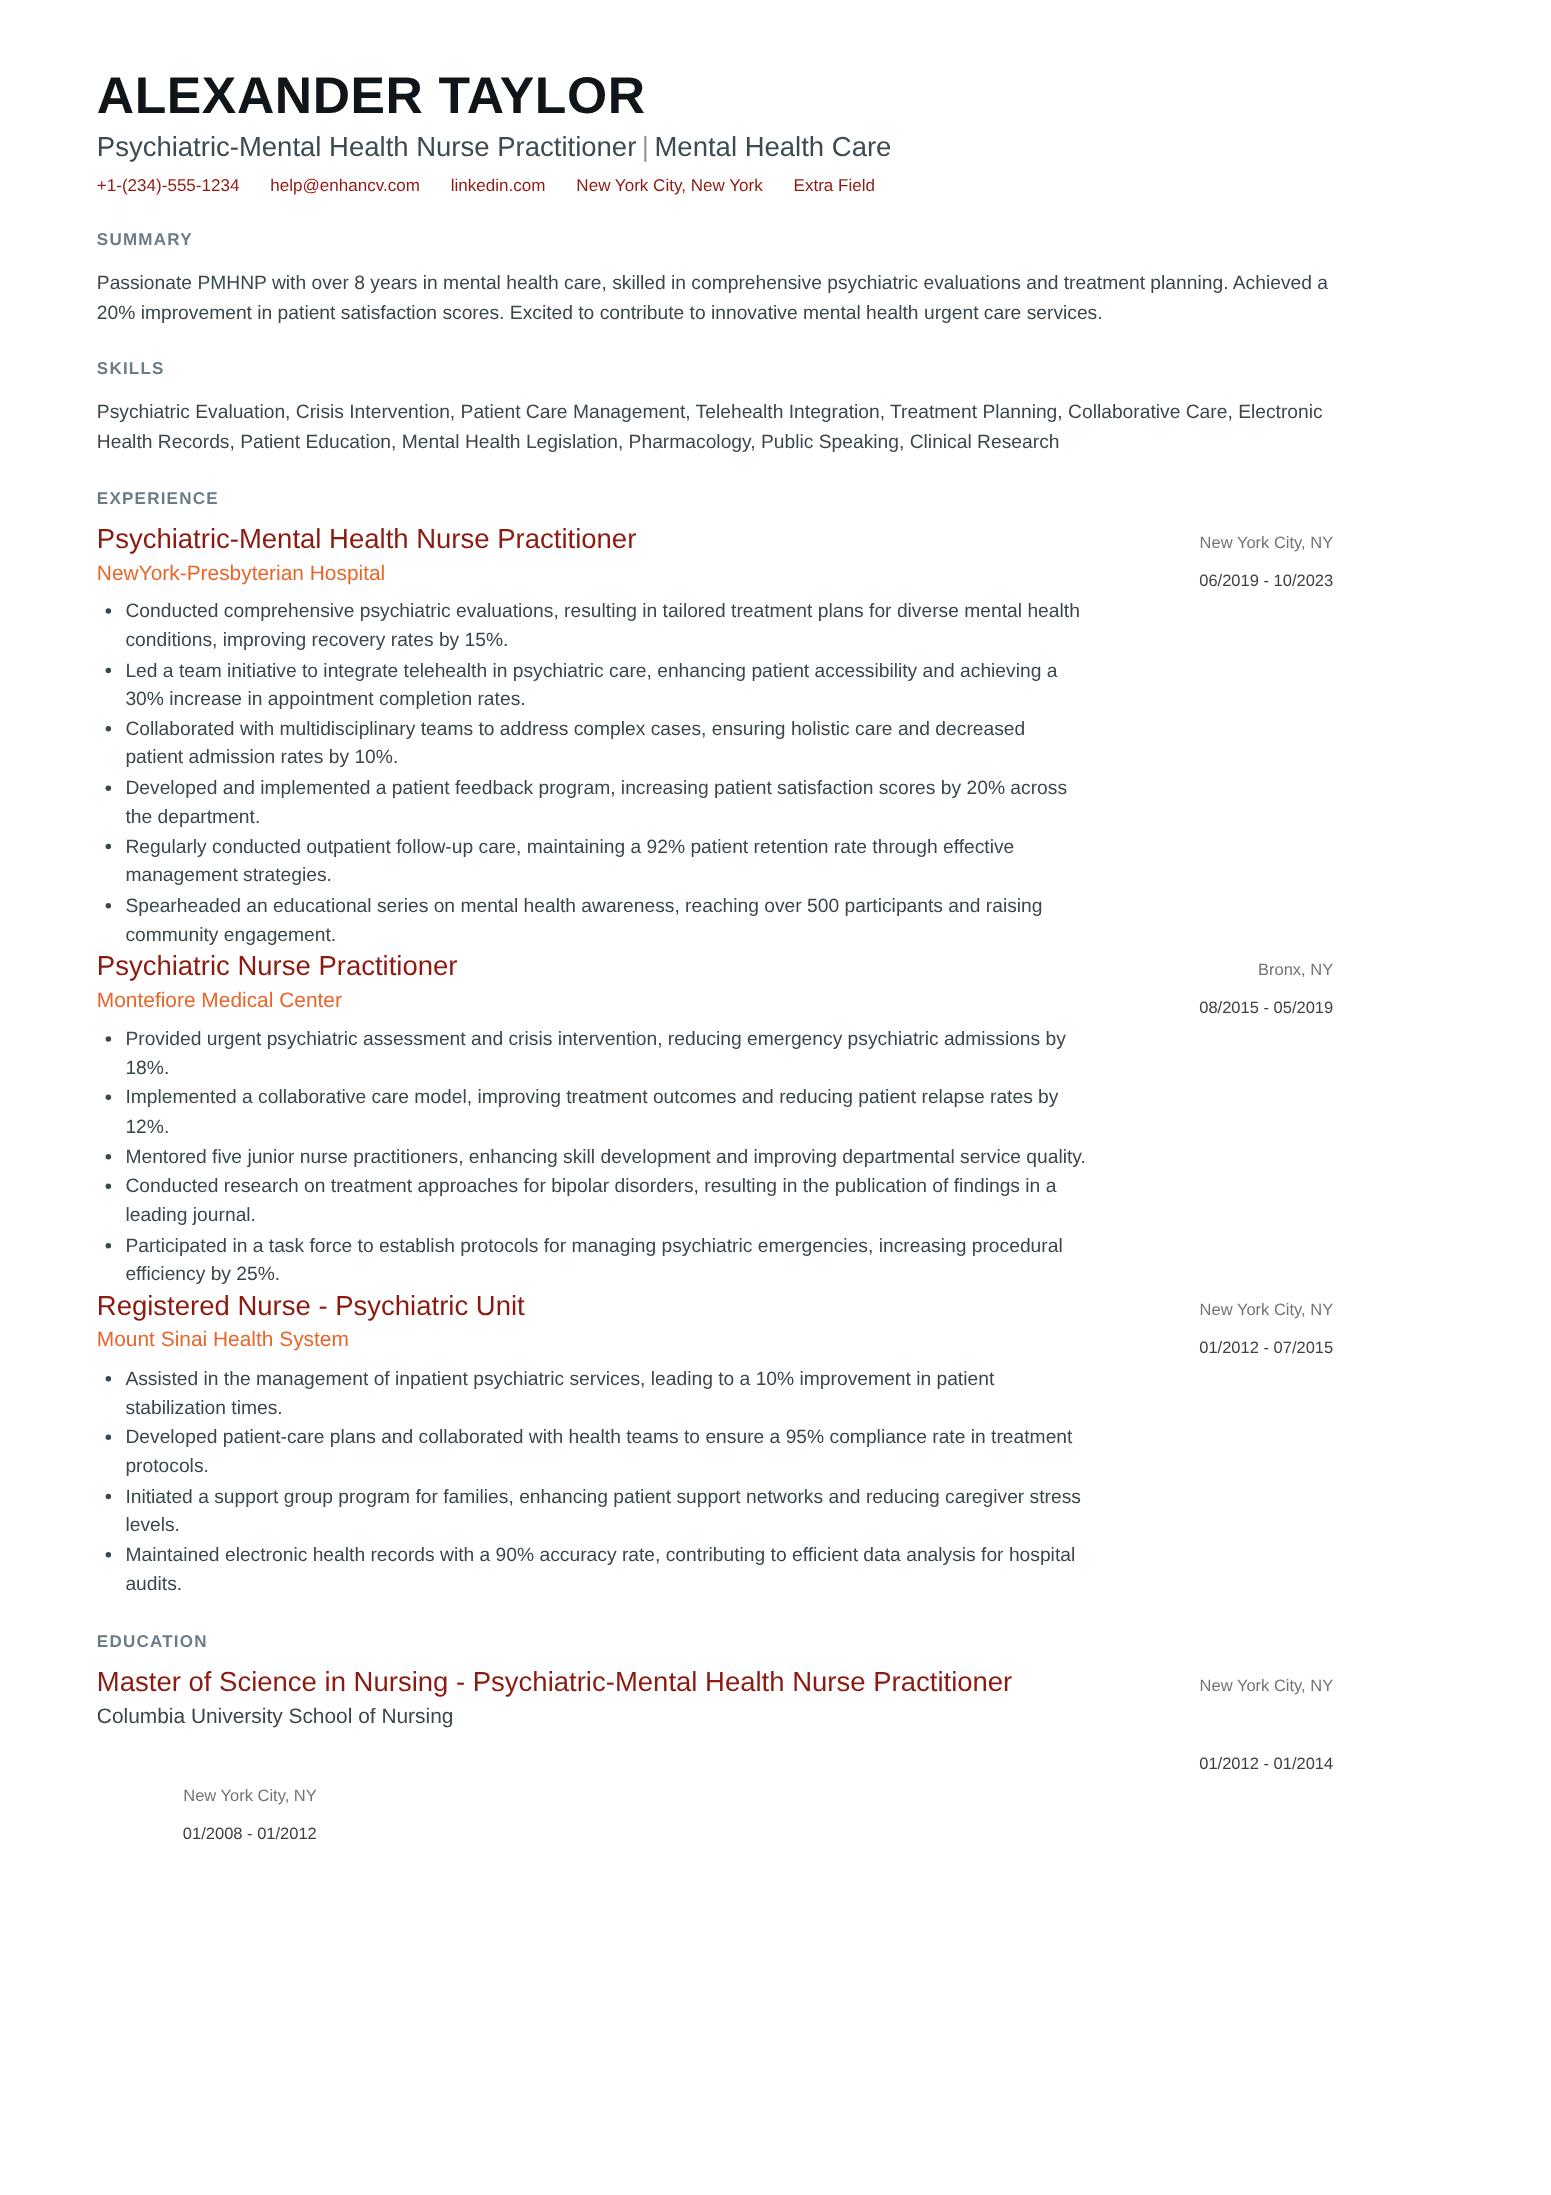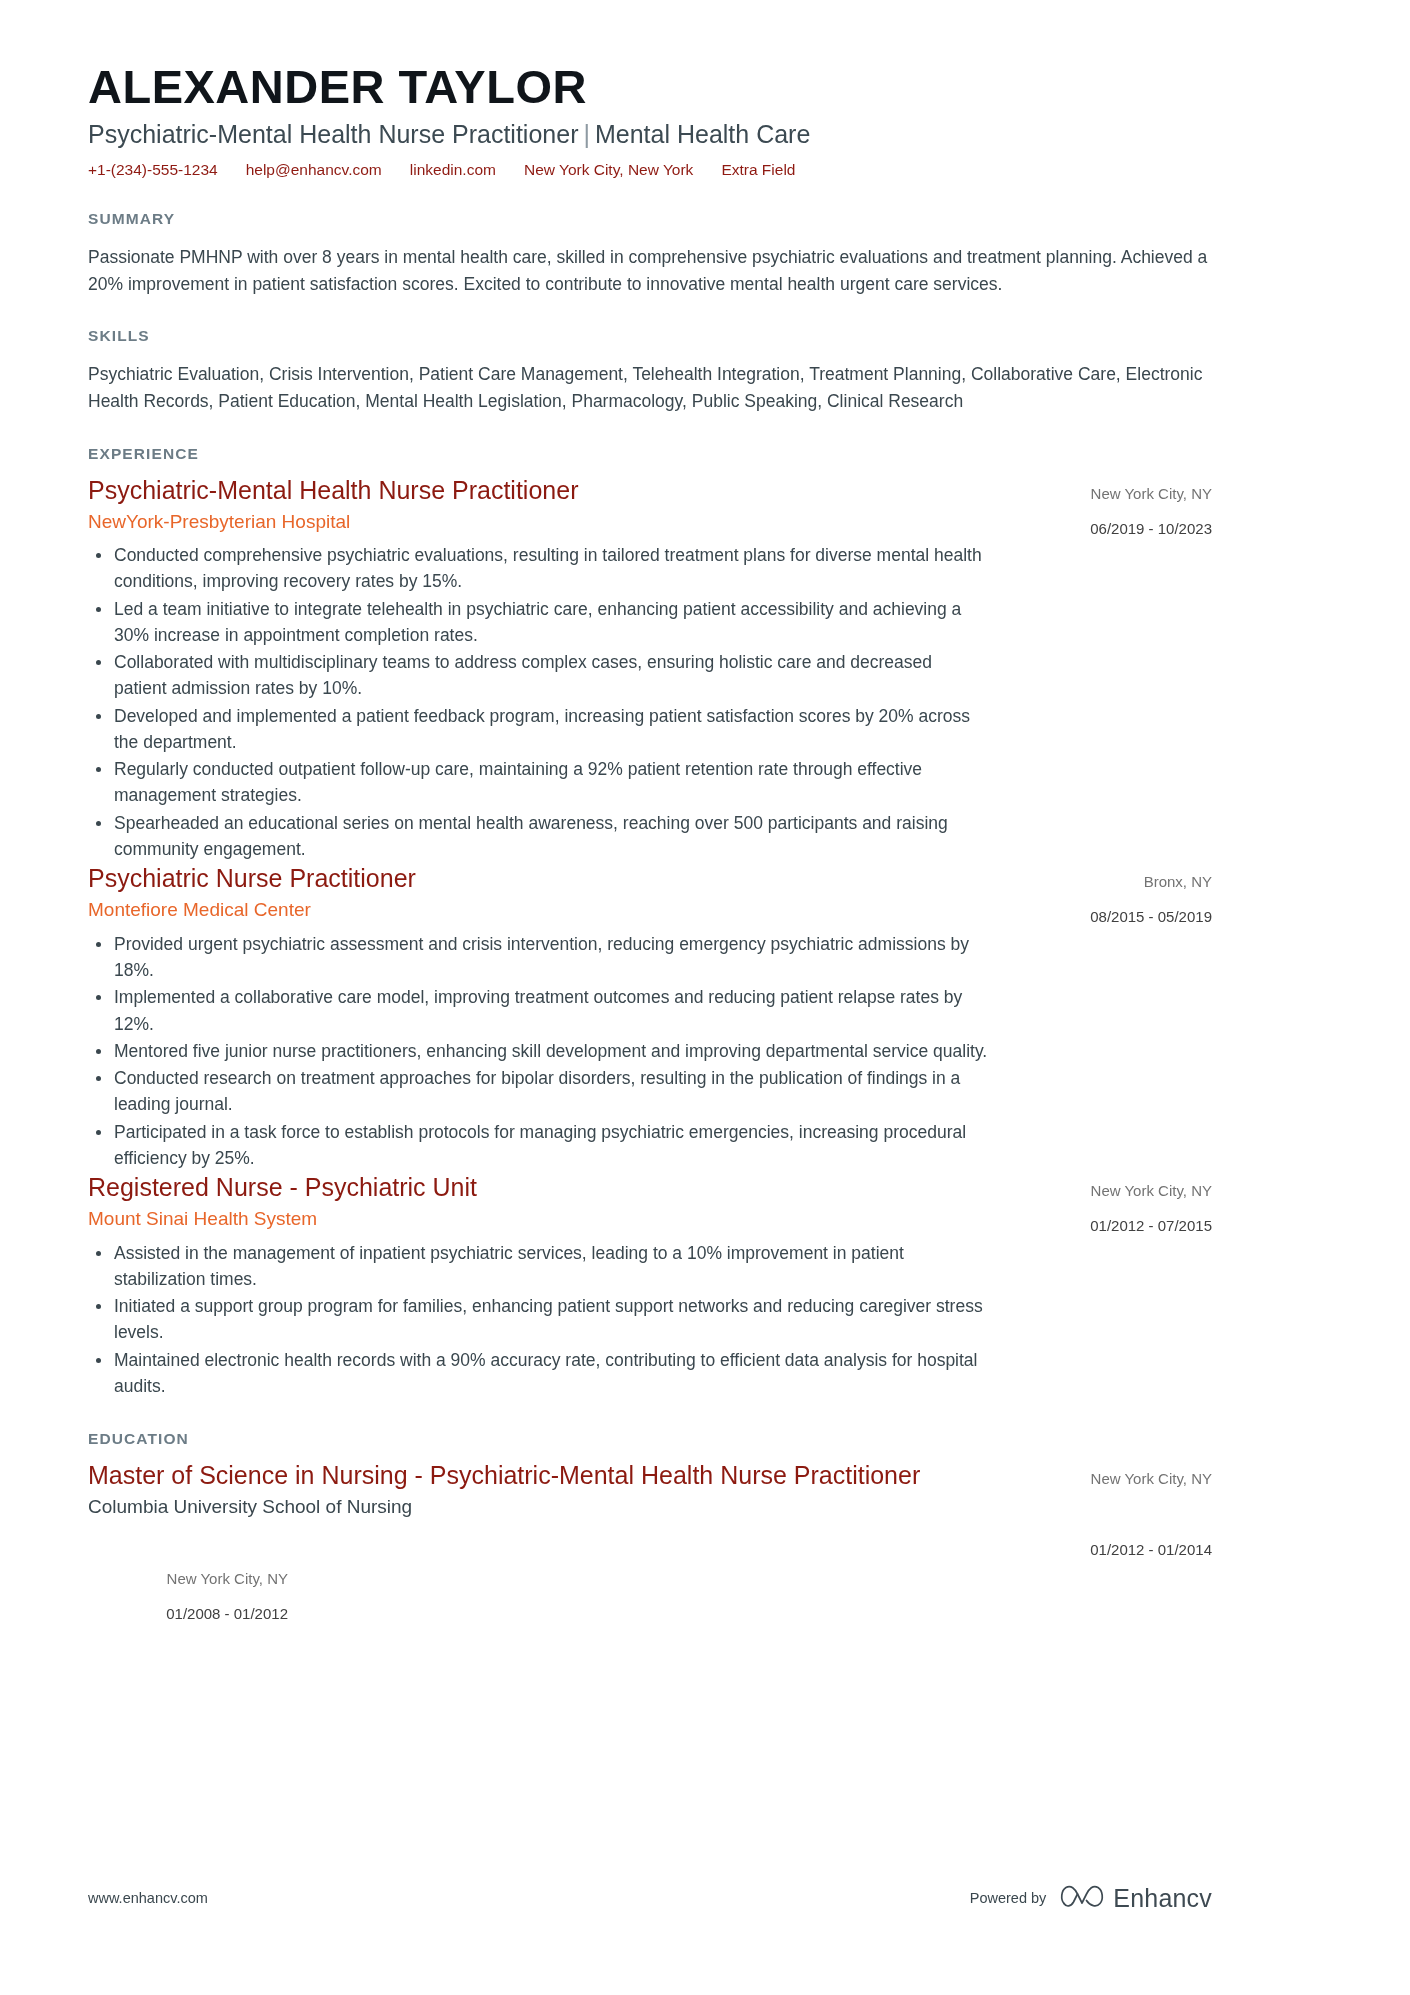--- a/index.html
+++ b/index.html
@@ -244,20 +244,21 @@
         <p class="entry-date">08/2015 - 05/2019</p>
       </div>
     </div>
 
     <div class="entry">
       <div class="entry-main">
         <h3 class="entry-title">Registered Nurse - Psychiatric Unit</h3>
         <div class="entry-org">Mount Sinai Health System</div>
         <ul class="bullets">
           <li>Assisted in the management of inpatient psychiatric services, leading to a 10% improvement in patient stabilization times.</li>
+          <li>Developed patient-care plans and collaborated with health teams to ensure a 95% compliance rate in treatment protocols.</li>
           <li>Initiated a support group program for families, enhancing patient support networks and reducing caregiver stress levels.</li>
           <li>Maintained electronic health records with a 90% accuracy rate, contributing to efficient data analysis for hospital audits.</li>
         </ul>
       </div>
       <div class="entry-meta">
         <p class="entry-loc">New York City, NY</p>
         <div class="meta-gap-3"></div>
         <p class="entry-date">01/2012 - 07/2015</p>
       </div>
     </div>
@@ -280,29 +281,14 @@
 
     <div class="entry">
       <div class="entry-meta">
         <p class="entry-loc">New York City, NY</p>
         <div class="meta-gap-3"></div>
         <p class="entry-date">01/2008 - 01/2012</p>
       </div>
     </div>
   </div>
 
-  <div class="footer">
-    <span class="footer-url">www.enhancv.com</span>
-    <div class="footer-right">
-      <span class="powered-by">Powered by</span>
-      <span class="brand">
-        <span>
-          <svg width="44" height="26" viewBox="0 0 44 26" aria-hidden="true">
-            <path d="M4 20.5 C0.5 16.5 1 7.5 6 4.5 C11 1.5 15 6 17.5 11 L22 20 L26.5 11 C29 6 33 1.5 38 4.5 C43 7.5 43.5 16.5 40 20.5 C36.5 24.5 30 23 26.5 17.5" fill="none" stroke="#3e4a52" stroke-width="1.7" stroke-linecap="round" stroke-linejoin="round"></path>
-            <path d="M17.5 11 L13.5 19 C11 23.5 6.5 24.5 4 20.5" fill="none" stroke="#3e4a52" stroke-width="1.7" stroke-linecap="round" stroke-linejoin="round"></path>
-          </svg>
-        </span>
-        <span class="brand-name">Enhancv</span>
-      </span>
-    </div>
-  </div>
 
 </div>
 
 </body></html>

